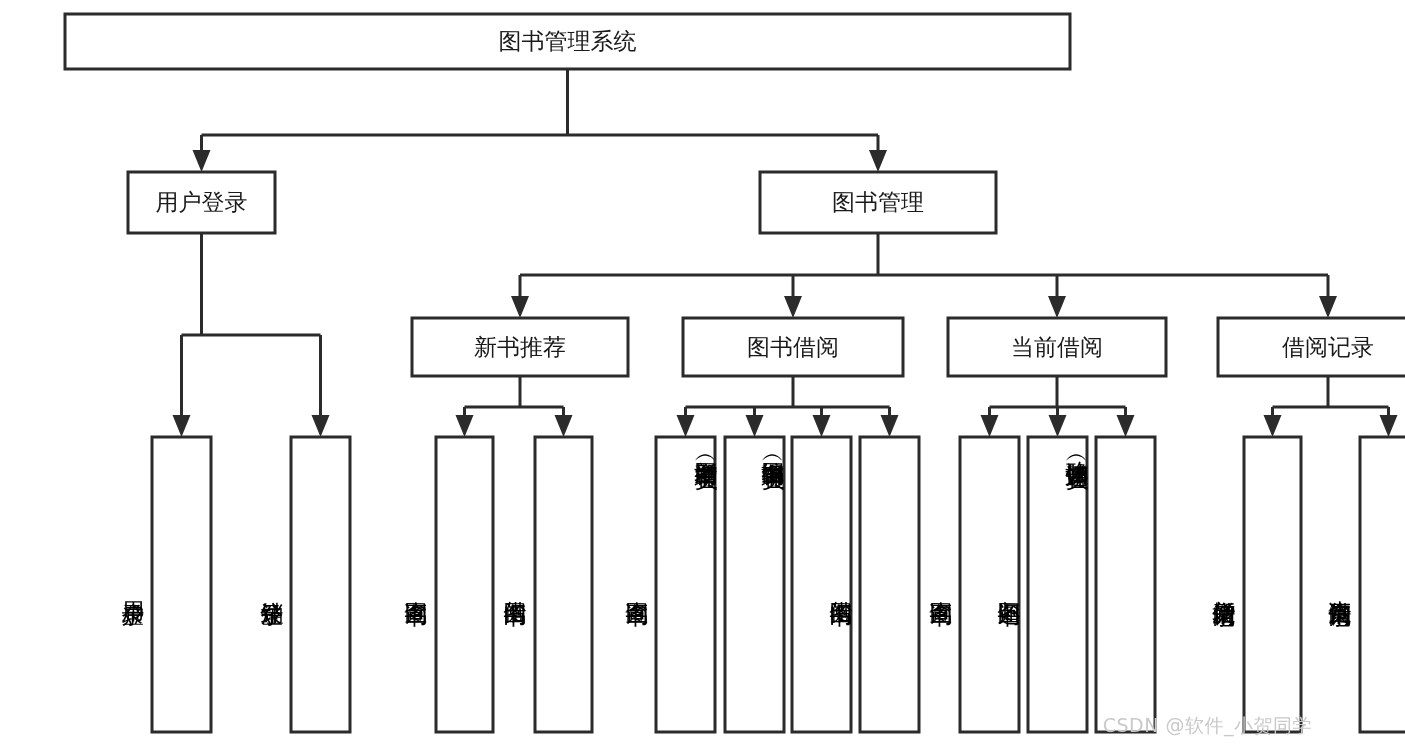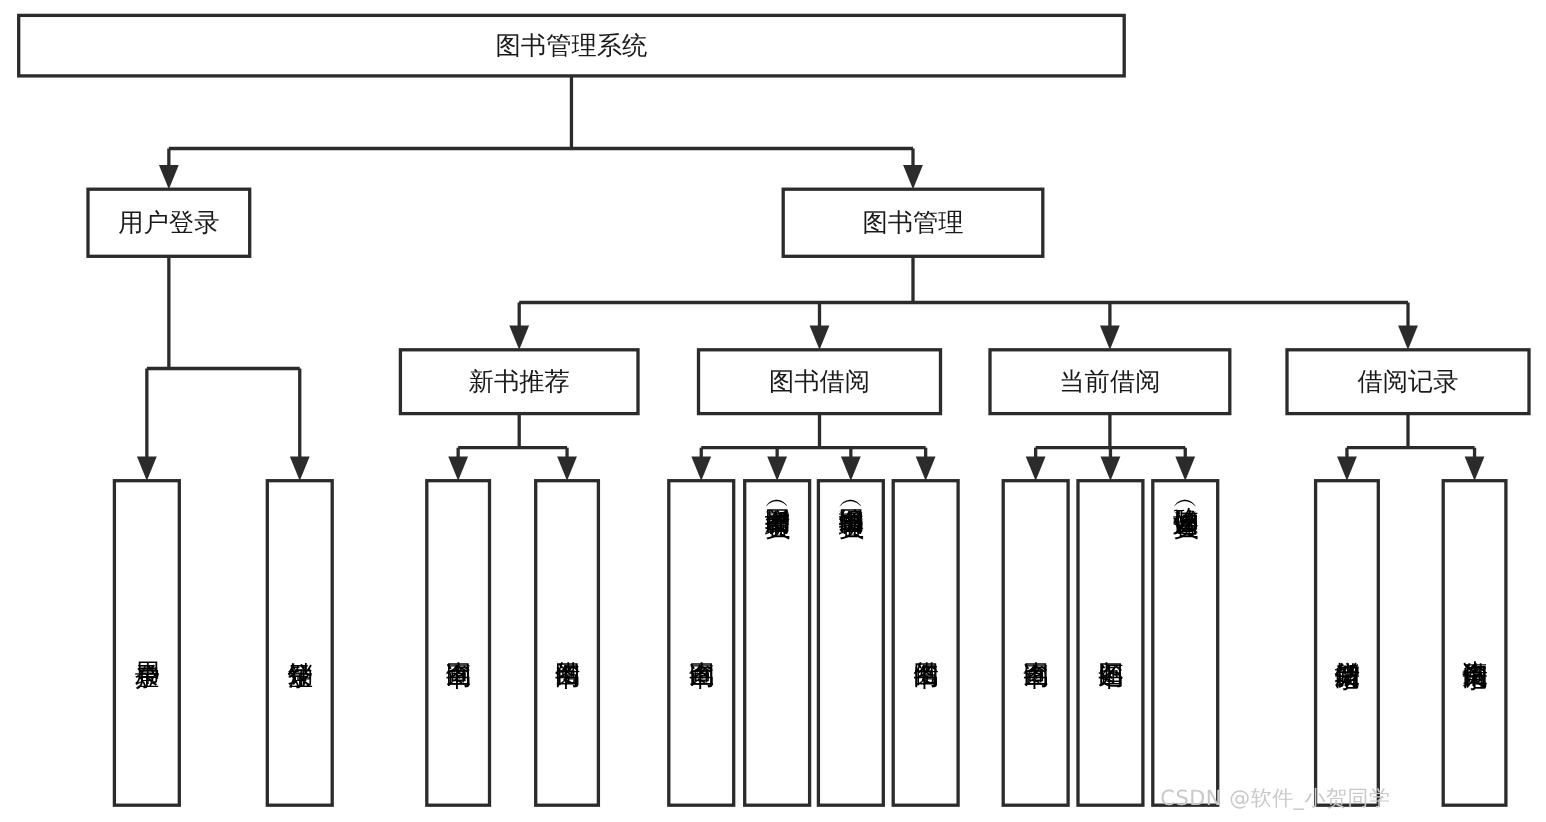--- a/index.html
+++ b/index.html
@@ -13,20 +13,21 @@
     position: relative;
     font-family: "DejaVu Sans", "Liberation Sans", sans-serif;
     overflow: hidden;
   }
   #diagram-root {
     position: absolute;
     left: 0;
     top: 0;
     width: 1290px;
     height: 747px;
+    padding-left: 48px;
   }
   .node-box {
     fill: #ffffff;
     stroke: #2b2b2b;
     stroke-width: 3;
   }
   .connector {
     stroke: #2b2b2b;
     stroke-width: 3;
     fill: none;

